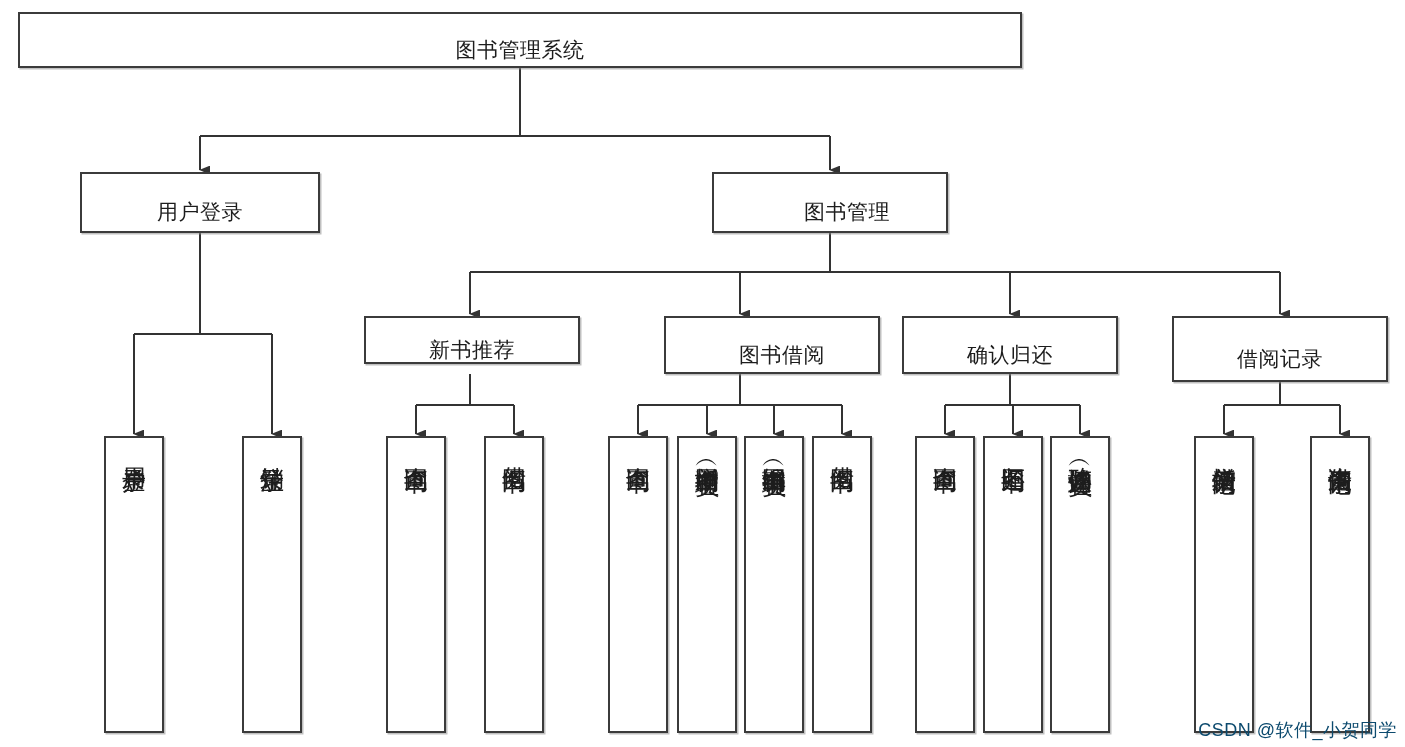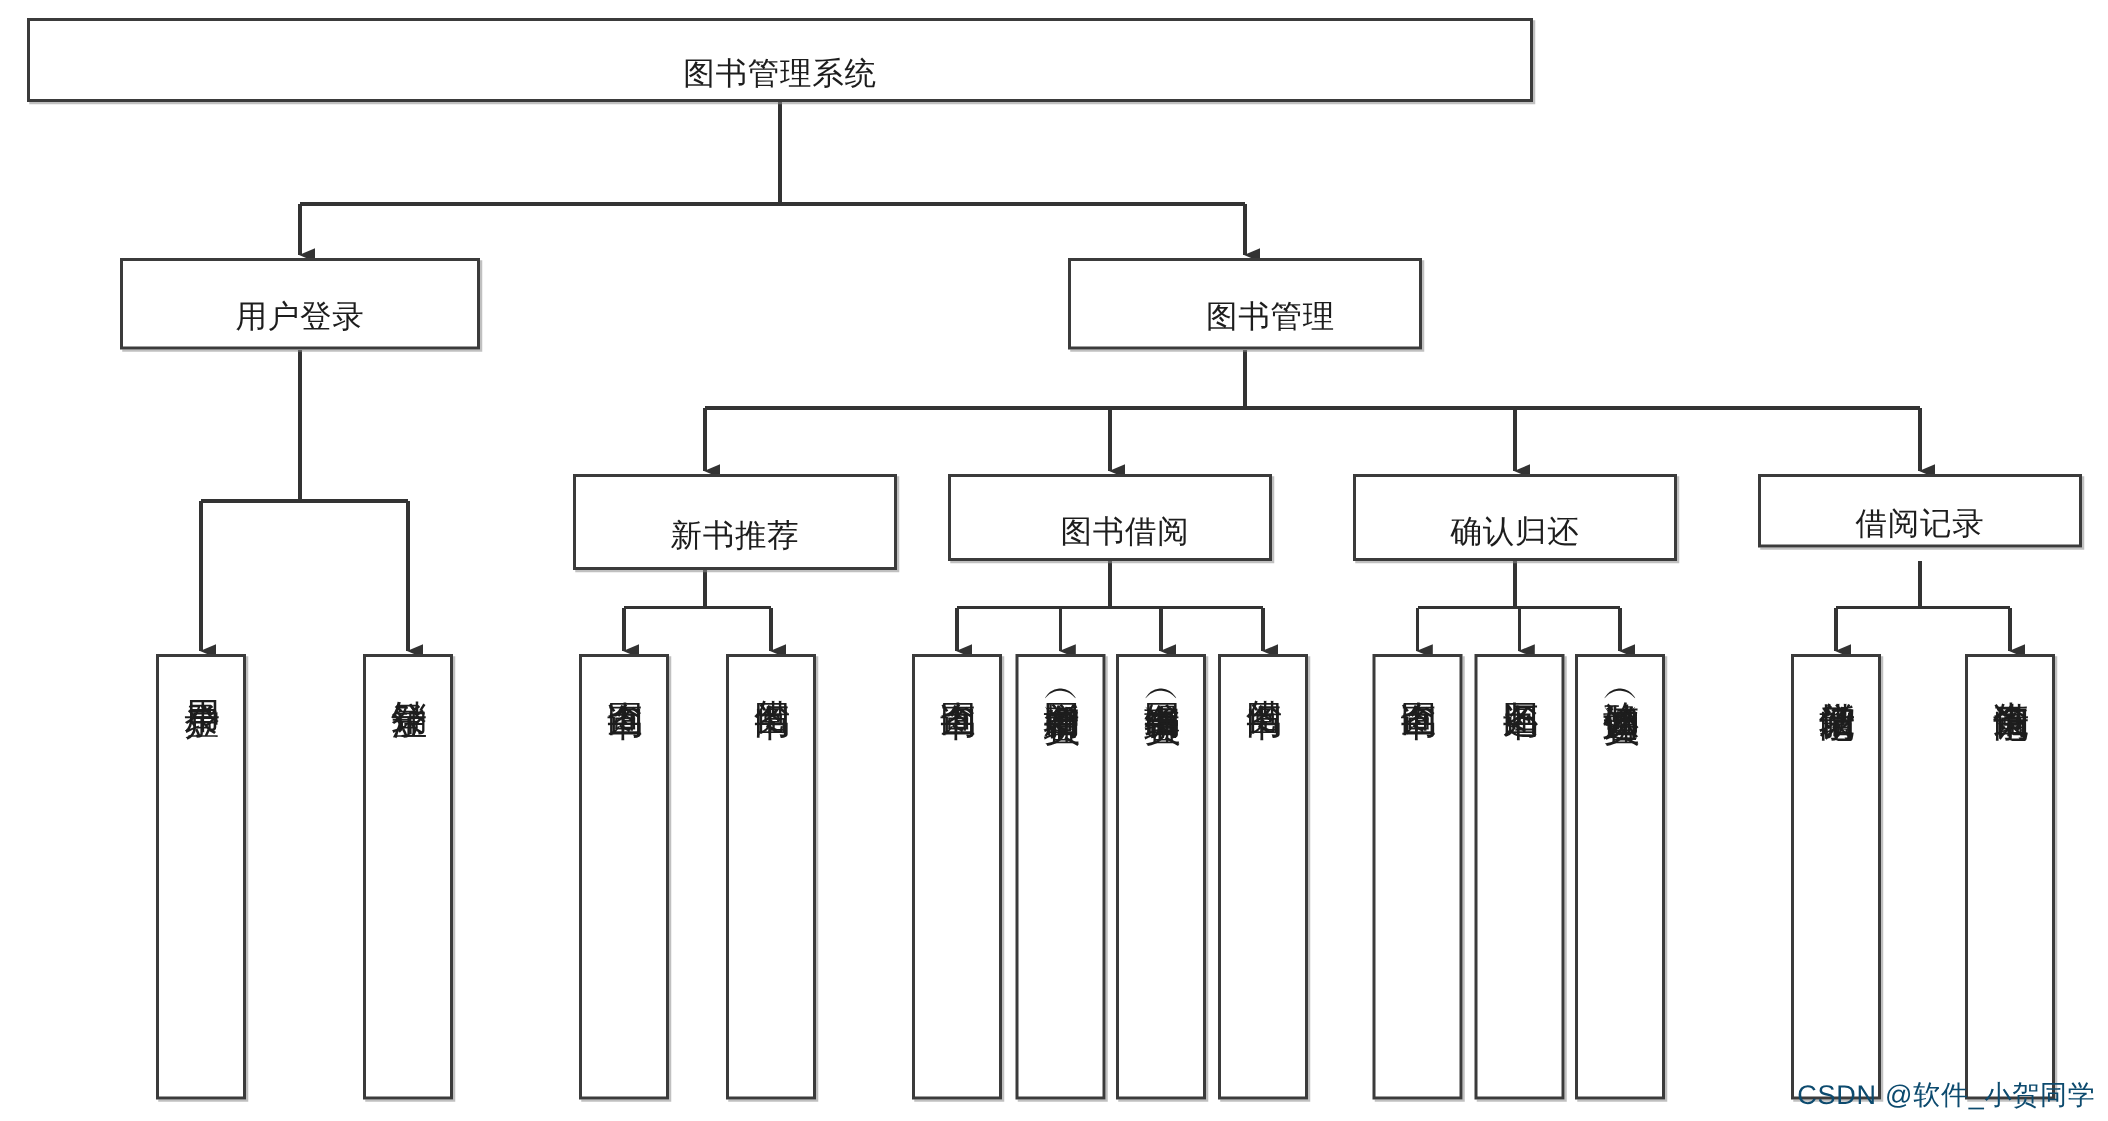--- a/index.html
+++ b/index.html
@@ -134,30 +134,30 @@
     <span class="node-label">图书管理系统</span>
   </div>
 
   <div class="node horiz" style="left:80px; top:172px; width:240px; height:61px;">
     <span class="node-label">用户登录</span>
   </div>
   <div class="node horiz" style="left:712px; top:172px; width:236px; height:61px;padding-left:34px;">
     <span class="node-label">图书管理</span>
   </div>
 
-  <div class="node horiz" style="left:382px; top:316px; width:216px; height:64px;">
+  <div class="node horiz" style="left:364px; top:316px; width:216px; height:48px;">
     <span class="node-label">新书推荐</span>
   </div>
-  <div class="node horiz" style="left:632px; top:316px; width:216px; height:58px;padding-left:20px;">
+  <div class="node horiz" style="left:664px; top:316px; width:216px; height:58px;padding-left:20px;">
     <span class="node-label">图书借阅</span>
   </div>
   <div class="node horiz" style="left:902px; top:316px; width:216px; height:58px;">
     <span class="node-label">确认归还</span>
   </div>
-  <div class="node horiz" style="left:1172px; top:316px; width:216px; height:49px;">
+  <div class="node horiz" style="left:1172px; top:316px; width:216px; height:66px;">
     <span class="node-label">借阅记录</span>
   </div>
 
   <div class="node vert" style="left:104px; top:436px; width:60px; height:297px;">
     <span class="node-label">用户登录</span>
   </div>
   <div class="node vert" style="left:242px; top:436px; width:60px; height:297px;">
     <span class="node-label">注销登录</span>
   </div>
 

